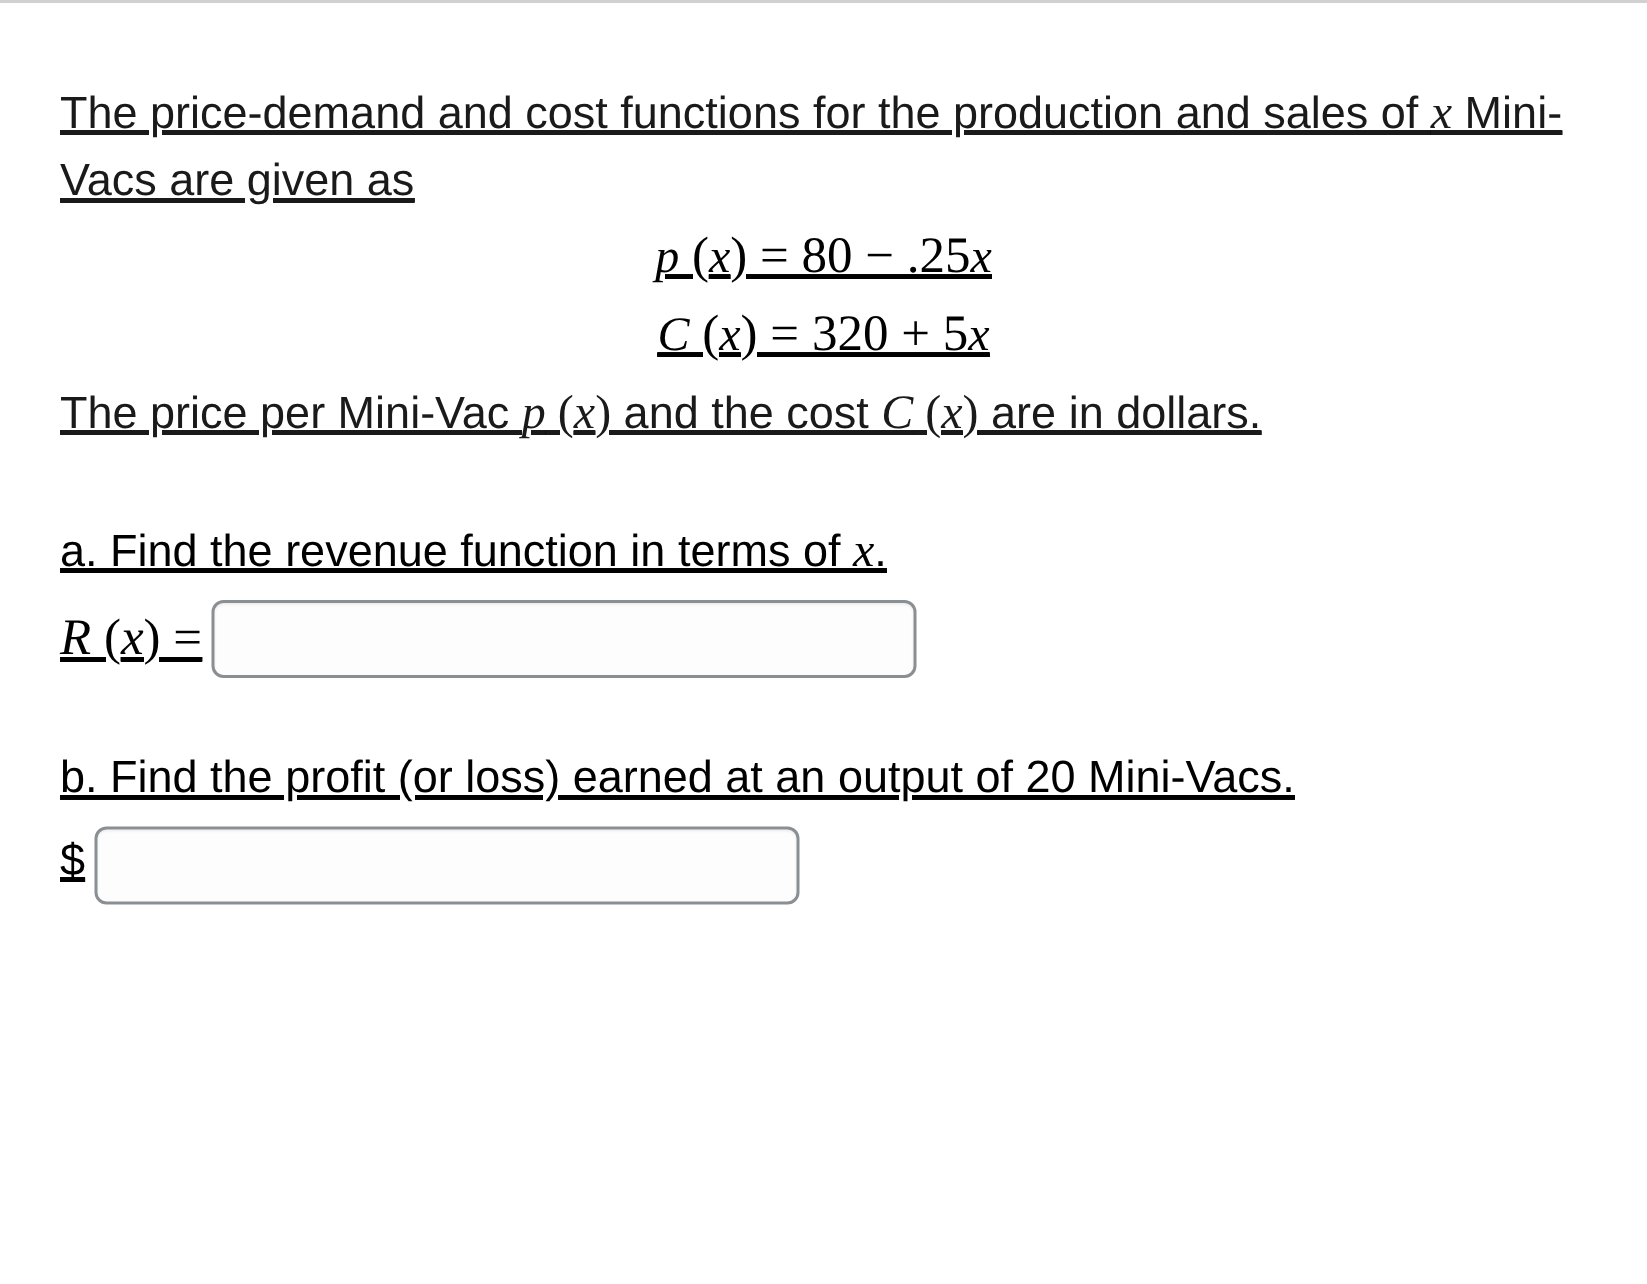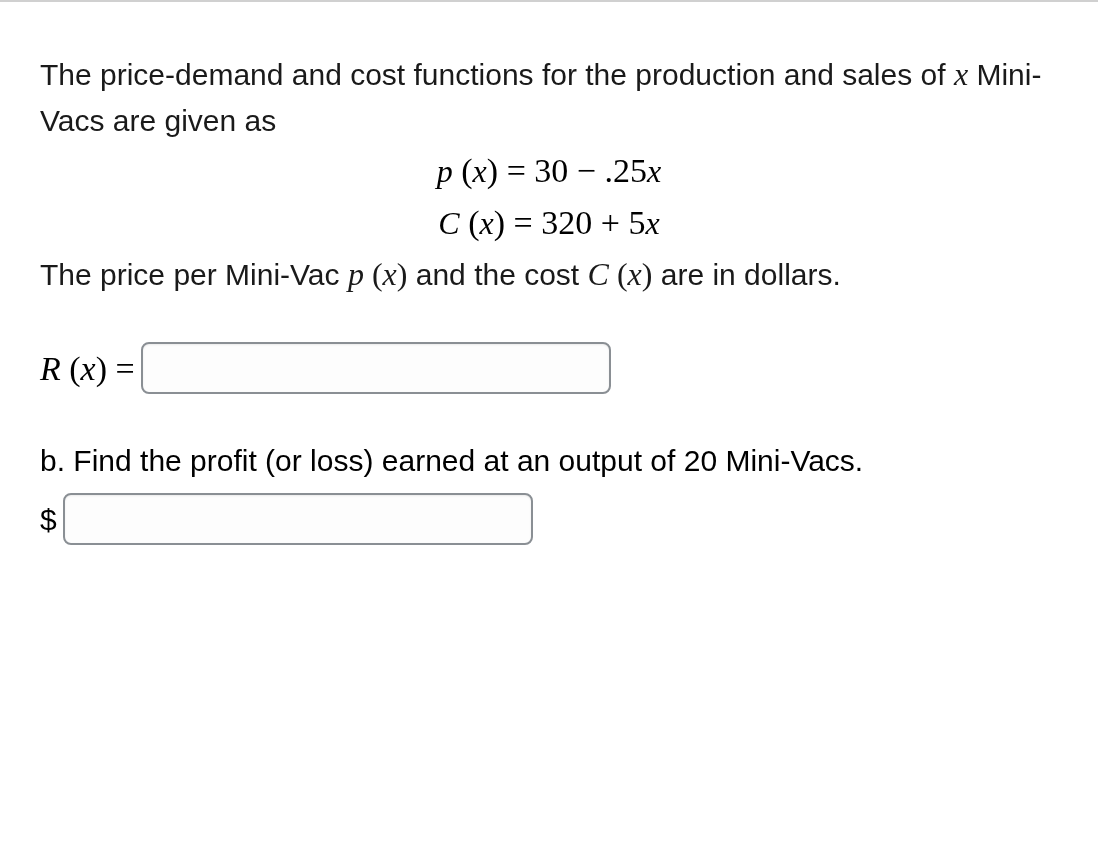--- a/index.html
+++ b/index.html
@@ -1,15 +1,15 @@
 <!DOCTYPE html>
 <html><head>
 <meta charset="utf-8">
 <style>
-  * { box-sizing: border-box; }
+  * { box-sizing: border-box; text-decoration: underline; }
   body {
     margin: 0;
     padding: 0;
     font-family: "Segoe UI", Arial, sans-serif;
     background: #ffffff;
     color: #000000;
   }
   .page {
     width: 1098px;
     height: 856px;
@@ -42,21 +42,20 @@
   .math-upright {
     font-style: normal;
   }
   .part {
     margin-top: 44px;
     font-size: 30px;
     line-height: 1.5;
   }
   .answer-row {
     display: flex;
-    align-items: center;
     gap: 6px;
     margin-top: 10px;
     font-size: 30px;
   }
   .answer-input {
     height: 52px;
     width: 470px;
     border: 2px solid #8a8f94;
     border-radius: 8px;
     background: #fdfdfd;
@@ -77,32 +76,35 @@
 </head>
 <body>
 
 <div class="page">
 
   <div class="problem-text">
     <span>The price-demand and cost functions for the production and sales of </span><span class="math-var">x</span><span> Mini-Vacs are given as</span>
   </div>
 
   <div class="math-block">
-    <span class="math-fn">p</span><span class="math-upright"> (</span><span class="math-fn">x</span><span class="math-upright">)</span><span class="math-upright"> = </span><span class="math-upright">30 − .25</span><span class="math-fn">x</span>
+    <span class="math-fn">p</span><span class="math-upright"> (</span><span class="math-fn">x</span><span class="math-upright">)</span><span class="math-upright"> = </span><span class="math-upright">80 − .25</span><span class="math-fn">x</span>
   </div>
 
   <div class="math-block">
     <span class="math-fn">C</span><span class="math-upright"> (</span><span class="math-fn">x</span><span class="math-upright">)</span><span class="math-upright"> = </span><span class="math-upright">320 + 5</span><span class="math-fn">x</span>
   </div>
 
   <div class="problem-text">
     <span>The price per Mini-Vac </span><span class="math-fn">p</span><span class="math-fn" style="font-style:normal"> (</span><span class="math-fn">x</span><span class="math-fn" style="font-style:normal">)</span><span> and the cost </span><span class="math-fn">C</span><span class="math-fn" style="font-style:normal"> (</span><span class="math-fn">x</span><span class="math-fn" style="font-style:normal">)</span><span> are in dollars.</span>
   </div>
 
   <div class="part">
+    <div>
+      <span>a. Find the revenue function in terms of </span><span class="math-var">x</span><span>.</span>
+    </div>
     <div class="answer-row">
       <span class="prefix"><span class="it">R</span><span> (</span><span class="it">x</span><span>)</span><span> =</span></span>
       <input type="text" class="answer-input" style="">
     </div>
   </div>
 
   <div class="part">
     <div>b. Find the profit (or loss) earned at an output of 20 Mini-Vacs.</div>
     <div class="answer-row">
       <span class="dollar">$</span>

